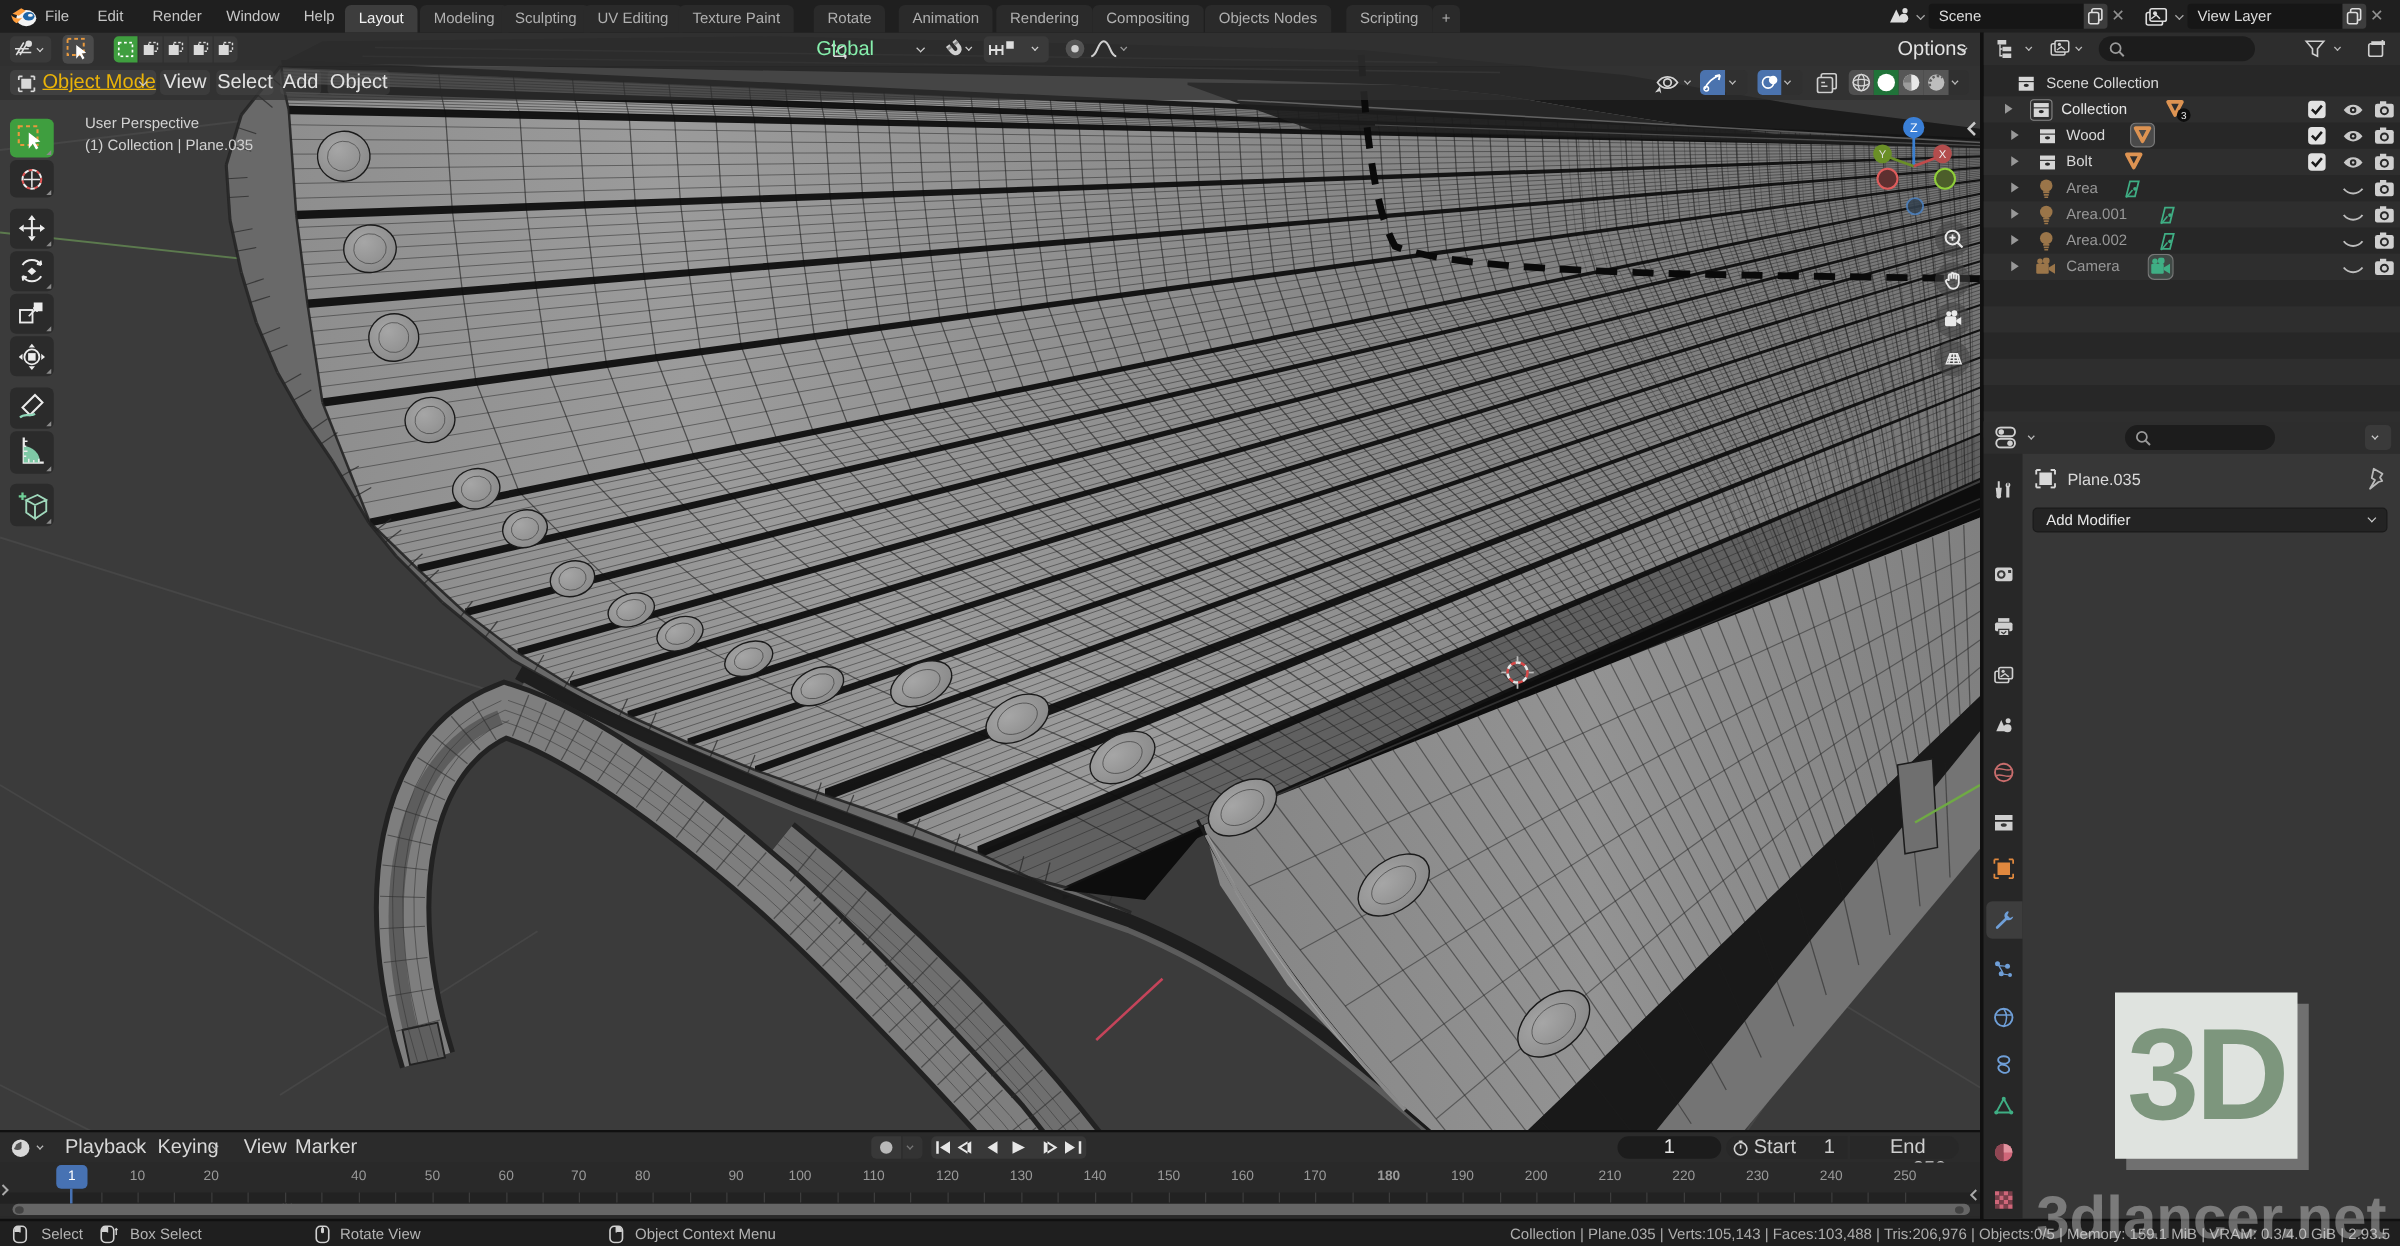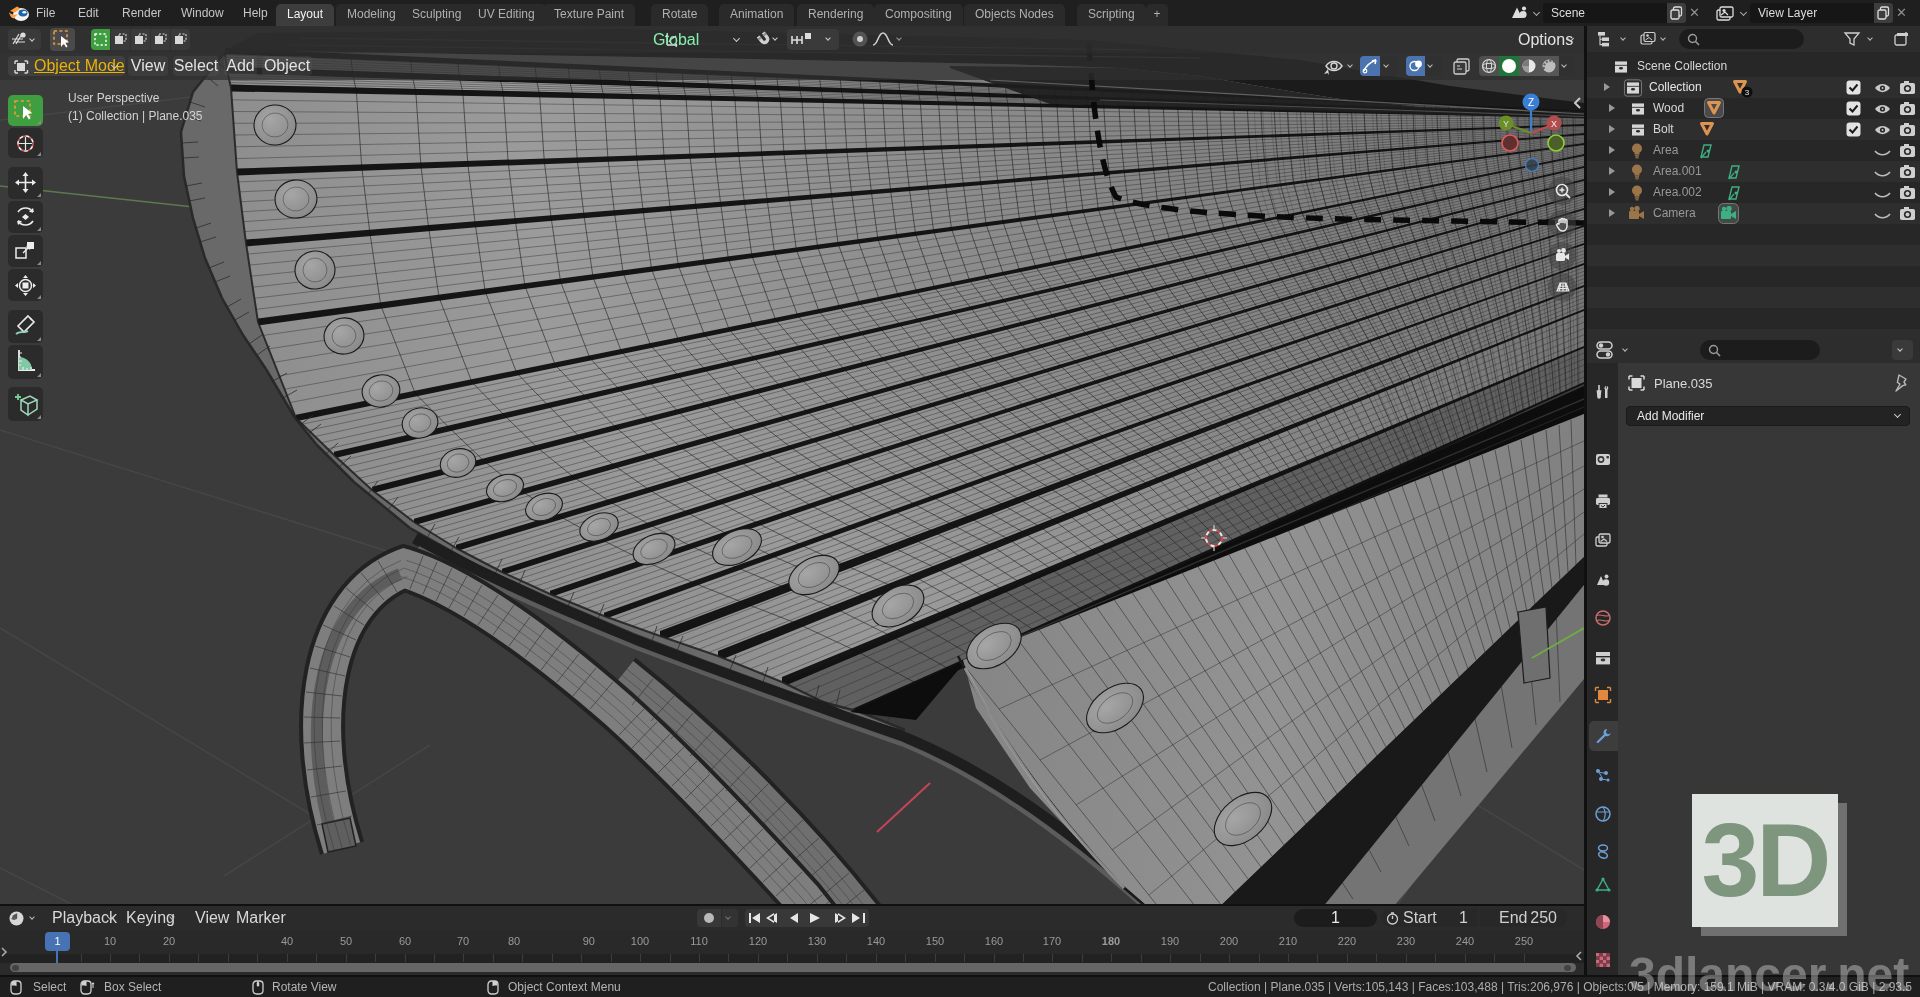--- a/index.html
+++ b/index.html
@@ -932,21 +932,21 @@
 <path d="M87 2 L95 7 L87 12 Z M92 7 L84 2 L84 12 Z" transform="translate(6 0)"></path>
 <path d="M118 2 L120 2 L120 12 L118 12 Z M107 2 L115 7 L107 12 Z"></path>
 </g>
     </svg>
     <div class="abs" style="left:1294px;top:3px;width:83px;height:18px;background:#1c1c1c;border-radius:9px;color:#e8e8e8;text-align:center;line-height:18px;">1</div>
     <div class="abs" style="left:1381px;top:3px;width:97px;height:18px;background:#282828;border-radius:9px 0 0 9px;color:#cfcfcf;line-height:18px;"><span style="margin-left:22px">Start</span><span style="float:right;margin-right:10px">1</span></div>
     <svg class="abs" style="left:1386px;top:6px" width="13" height="13" viewBox="0 0 13 13">
 <circle cx="6.5" cy="7" r="5" fill="none" stroke="#cfcfcf" stroke-width="1.3"></circle>
 <path d="M6.5 7 L6.5 3.8 M5 1 L8 1" stroke="#cfcfcf" stroke-width="1.3"></path>
     </svg>
-    <div class="abs" style="left:1480px;top:3px;width:87px;height:18px;background:#282828;border-radius:0 9px 9px 0;color:#cfcfcf;line-height:18px;"><span style="margin-left:19px">End</span><span style="float:right;margin-right:10px">250</span></div>
+    <div class="abs" style="left:1480px;top:3px;width:87px;height:18px;background:#282828;border-radius:0 9px 9px 0;color:#cfcfcf;line-height:18px;"><span style="margin-left:32px">End</span><span style="float:right;margin-right:10px">250</span></div>
     <div class="abs" style="left:0;top:24px;width:1584px;height:24px;background:#292929"></div>
     <div class="abs" style="left:0;top:24px;width:1584px;height:22px;">
       <span style="position:absolute;left:96px;top:0;width:28px;text-align:center;color:#9a9a9a;font-size:11px;line-height:22px;">10</span>
       <span style="position:absolute;left:155px;top:0;width:28px;text-align:center;color:#9a9a9a;font-size:11px;line-height:22px;">20</span>
       <span style="position:absolute;left:214px;top:0;width:28px;text-align:center;color:#9a9a9a;font-size:11px;line-height:22px;margin-top:24px;">30</span>
       <span style="position:absolute;left:273px;top:0;width:28px;text-align:center;color:#9a9a9a;font-size:11px;line-height:22px;">40</span>
       <span style="position:absolute;left:332px;top:0;width:28px;text-align:center;color:#9a9a9a;font-size:11px;line-height:22px;">50</span>
       <span style="position:absolute;left:391px;top:0;width:28px;text-align:center;color:#9a9a9a;font-size:11px;line-height:22px;">60</span>
       <span style="position:absolute;left:449px;top:0;width:28px;text-align:center;color:#9a9a9a;font-size:11px;line-height:22px;">70</span>
       <span style="position:absolute;left:508px;top:0;width:28px;text-align:left;color:#9a9a9a;font-size:11px;line-height:22px;">80</span>

